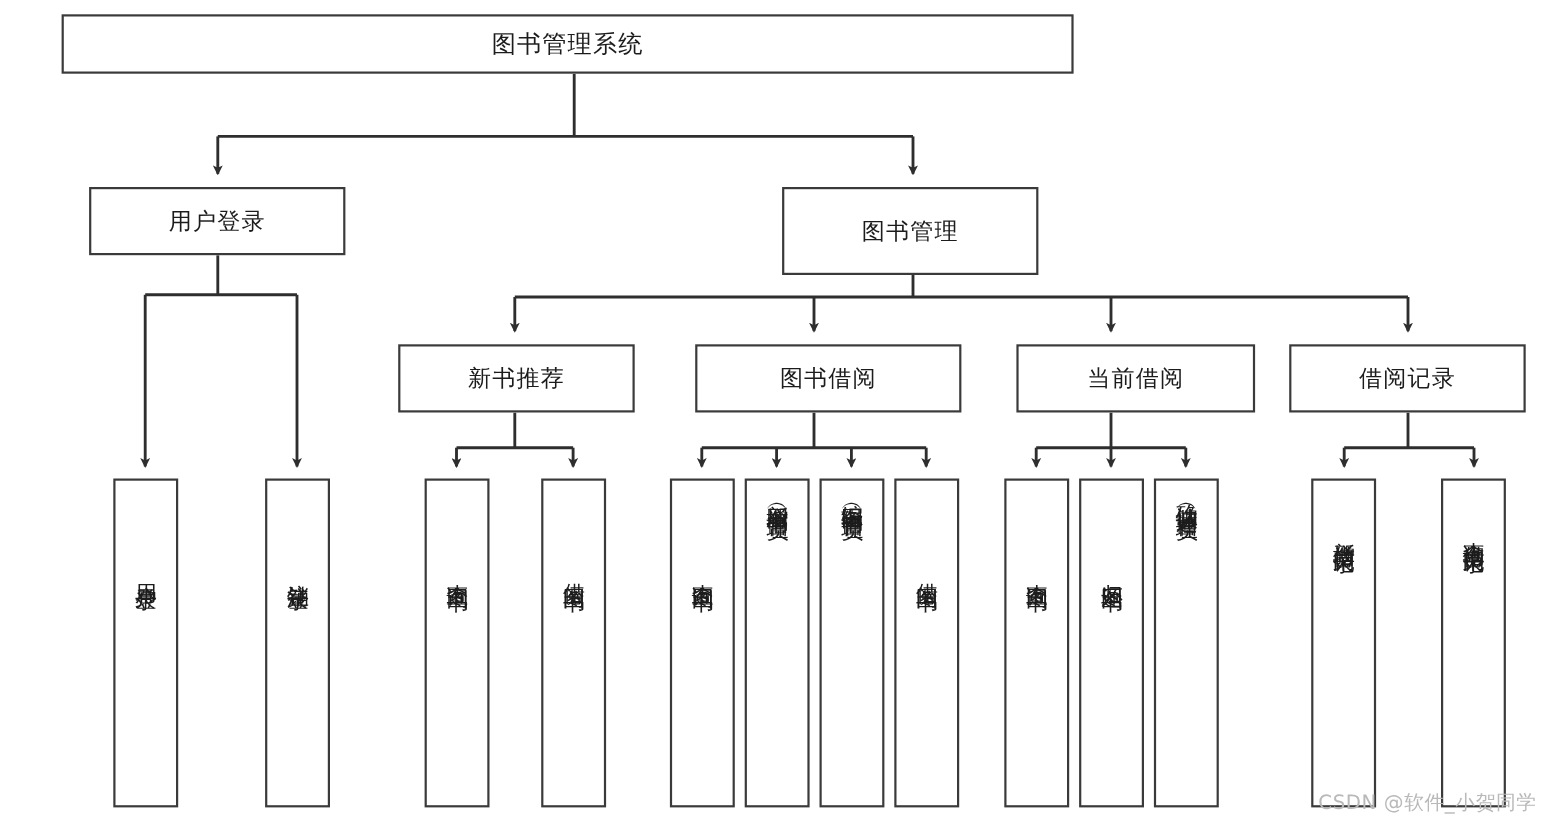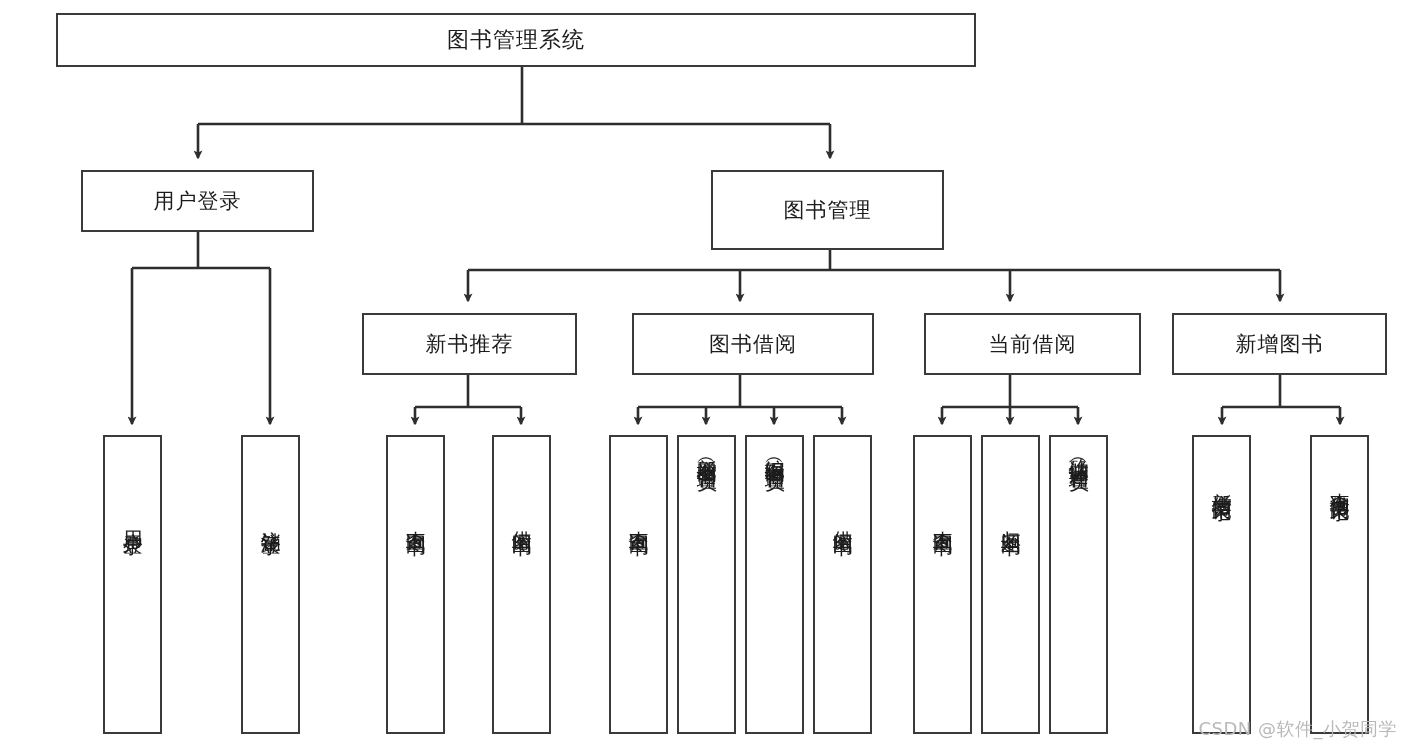--- a/index.html
+++ b/index.html
@@ -140,21 +140,21 @@
   <div class="node h-label" style="left:362px; top:313px; width:215px; height:62px;">
     <span>新书推荐</span>
   </div>
   <div class="node h-label" style="left:632px; top:313px; width:242px; height:62px;">
     <span>图书借阅</span>
   </div>
   <div class="node h-label" style="left:902px; top:313px; width:217px; height:62px;margin-left:22px;">
     <span>当前借阅</span>
   </div>
   <div class="node h-label" style="left:1172px; top:313px; width:215px; height:62px;">
-    <span>新增图书</span>
+    <span>借阅记录</span>
   </div>
 
   <div class="node leaf" style="left:103px; top:435px; width:59px; height:299px; padding-top:78px;">
     <span class="vtext">用户登录</span>
   </div>
   <div class="node leaf" style="left:241px; top:435px; width:59px; height:299px; padding-top:78px;">
     <span class="vtext">注销登录</span>
   </div>
 
   <div class="node leaf" style="left:386px; top:435px; width:59px; height:299px; padding-top:78px;">

